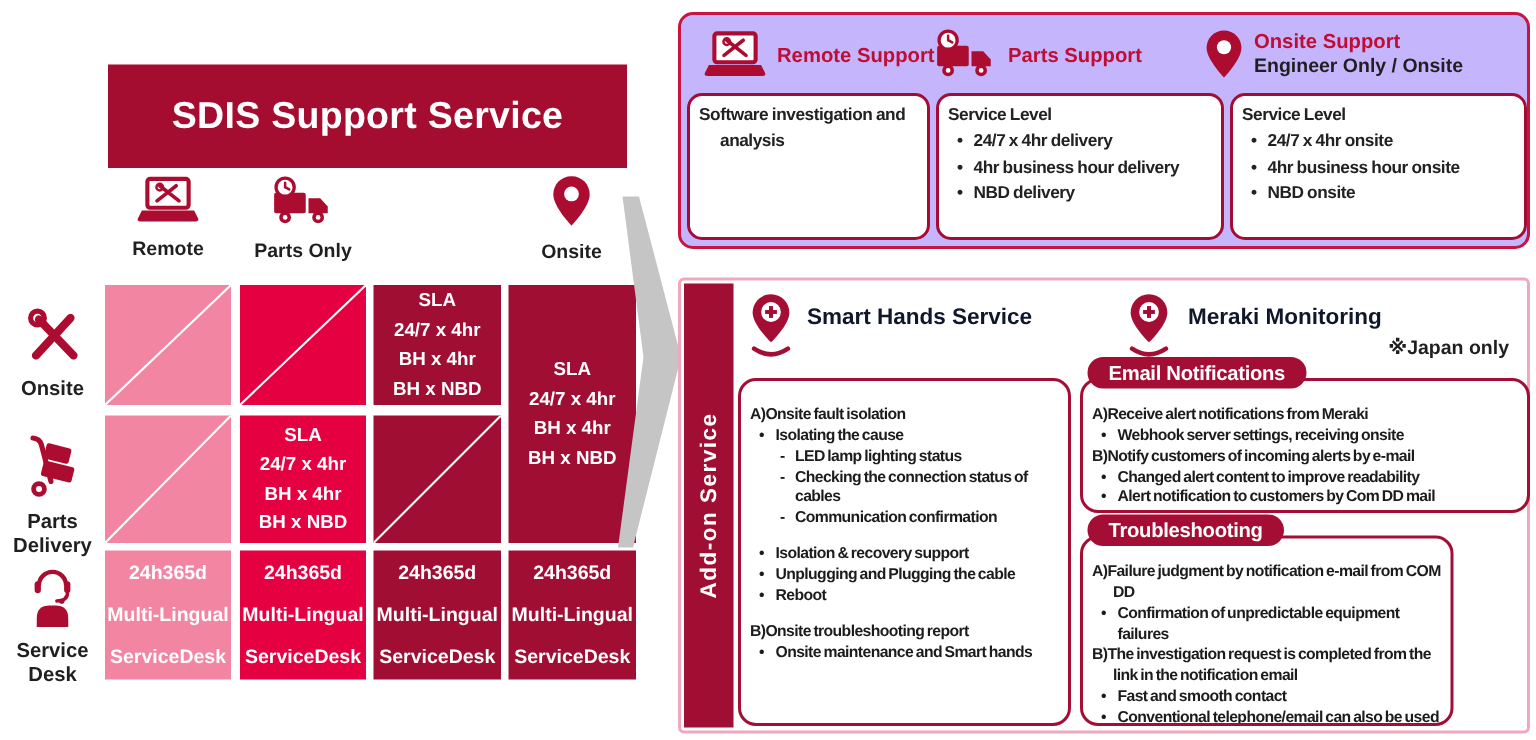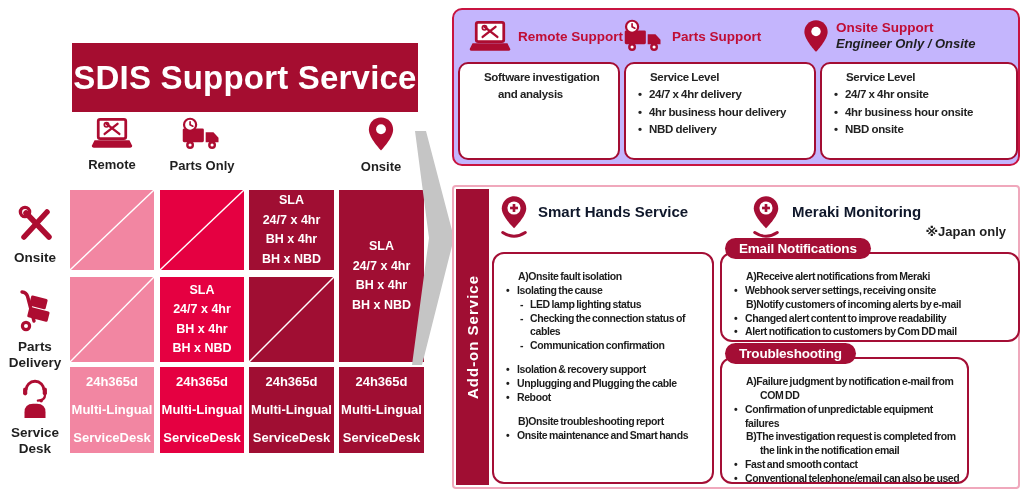--- a/index.html
+++ b/index.html
@@ -2,59 +2,59 @@
 <html><head>
 <meta charset="utf-8">
 <style>
   html,body{margin:0;padding:0;background:#fff;}
   .stage{position:relative;width:1024px;height:493px;background:#fff;overflow:hidden;
          font-family:"Liberation Sans","DejaVu Sans",sans-serif;font-weight:bold;color:#1e1e1e;}
   .abs{position:absolute;}
 
   
   .banner{left:72px;top:43px;width:346px;height:69px;background:#A50D30;color:#fff;
-          display:flex;align-items:center;justify-content:center;font-size:33px;letter-spacing:.2px;}
+          display:flex;align-items:center;justify-content:center;font-size:25px;letter-spacing:.2px;}
   .colhead{top:116px;width:96px;display:flex;flex-direction:column;align-items:center;}
   .colhead .lbl{margin-top:3px;font-size:13px;color:#1f1f1f;white-space:nowrap;}
   .rowhead{left:0;width:70px;display:flex;flex-direction:column;align-items:center;text-align:center;}
   .rowhead .lbl{margin-top:3px;font-size:13.5px;color:#1f1f1f;line-height:1.2;}
   .cell{display:flex;flex-direction:column;align-items:center;justify-content:center;color:#fff;text-align:center;}
   .bg-pink{background:#F286A2;}
   .bg-crimson{background:#E50041;}
   .bg-maroon{background:#A00E33;}
   .cell svg.dg{position:absolute;left:0;top:0;width:100%;height:100%;}
   .sla .cl{font-size:12.5px;line-height:19.5px;white-space:nowrap;text-align:center;}
   .sd .cl{font-size:13px;line-height:28px;white-space:nowrap;}
   .icon{display:block;}
 
   
   .arrow-wrap{left:400px;top:125px;width:60px;height:245px;}
 
   
   .toppanel{left:452px;top:8px;width:568px;height:158px;border:2.5px solid #C81440;border-radius:10px;box-sizing:border-box;background:#c4b5fd;}
   .toppanel .sect-title{font-size:13.5px;color:#C00D35;white-space:nowrap;}
-  .toppanel .sect-sub{font-size:13px;color:#1f1f1f;white-space:nowrap;font-style:italic;}
+  .toppanel .sect-sub{font-size:13px;color:#1f1f1f;white-space:nowrap;}
   .innerbox{border:2.5px solid #A30D33;border-radius:10px;box-sizing:border-box;background:#fff;
             padding:5px 6px;overflow:hidden;}
   .tbody{font-size:11.5px;letter-spacing:-0.3px;word-spacing:-0.5px;color:#222;line-height:1.5;}
 
   
   .addon{left:452px;top:185px;width:568px;height:304px;border:2px solid #F0A8BC;border-radius:4px;box-sizing:border-box;background:#fff;}
   .band{left:2px;top:2px;width:33px;height:296px;background:#A00E33;display:flex;align-items:center;justify-content:center;}
   .band span{writing-mode:vertical-rl;transform:rotate(180deg);color:#fff;font-size:15px;letter-spacing:1px;white-space:nowrap;}
   .addon .grp-title{font-size:15px;color:#0f172a;white-space:nowrap;}
   .note{font-size:13px;color:#1f1f1f;white-space:nowrap;}
   .pill{background:#A40E35;color:#fff;border-radius:13px;padding:3px 14px;font-size:13.5px;letter-spacing:-0.2px;white-space:nowrap;z-index:3;}
   .cbox{border:2.5px solid #A40E35;border-radius:12px;box-sizing:border-box;background:#fff;
         padding:16px 6px 4px 6px;overflow:hidden;z-index:1;}
   .boxbody{font-size:10.5px;letter-spacing:-0.4px;word-spacing:-0.8px;color:#1c1c1c;line-height:1.32;}
 
   
   .ln{min-height:2px;}
-  .l0{padding-left:14px;text-indent:-14px;margin-left:18px;}
+  .l0{padding-left:14px;text-indent:-14px;}
   .l1{display:flex;padding-left:6px;}
   .l1 .bl{flex:0 0 11px;}
   .l2{display:flex;padding-left:20px;}
   .l2 .bl{flex:0 0 10px;}
   .sp{height:10px;}
   .cl{white-space:nowrap;}
 </style>
 </head>
 <body>
 

